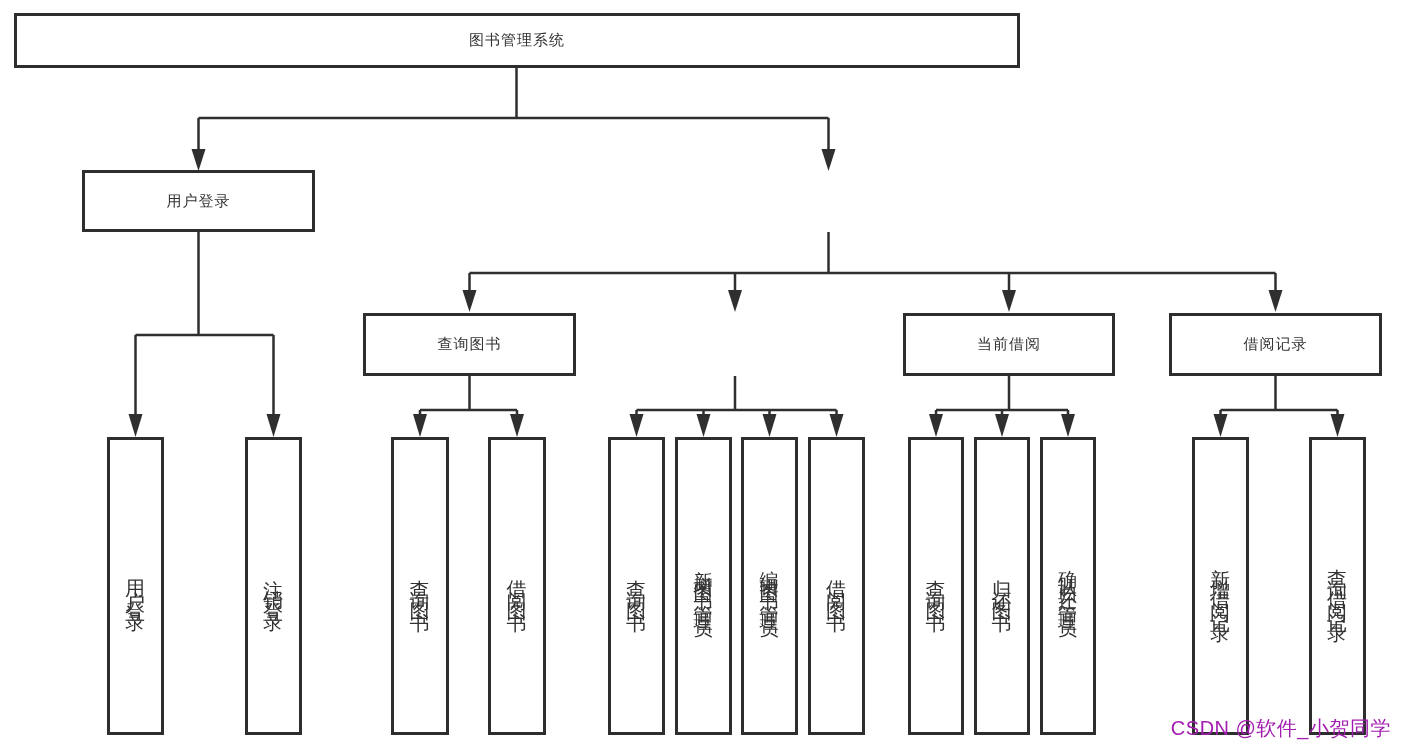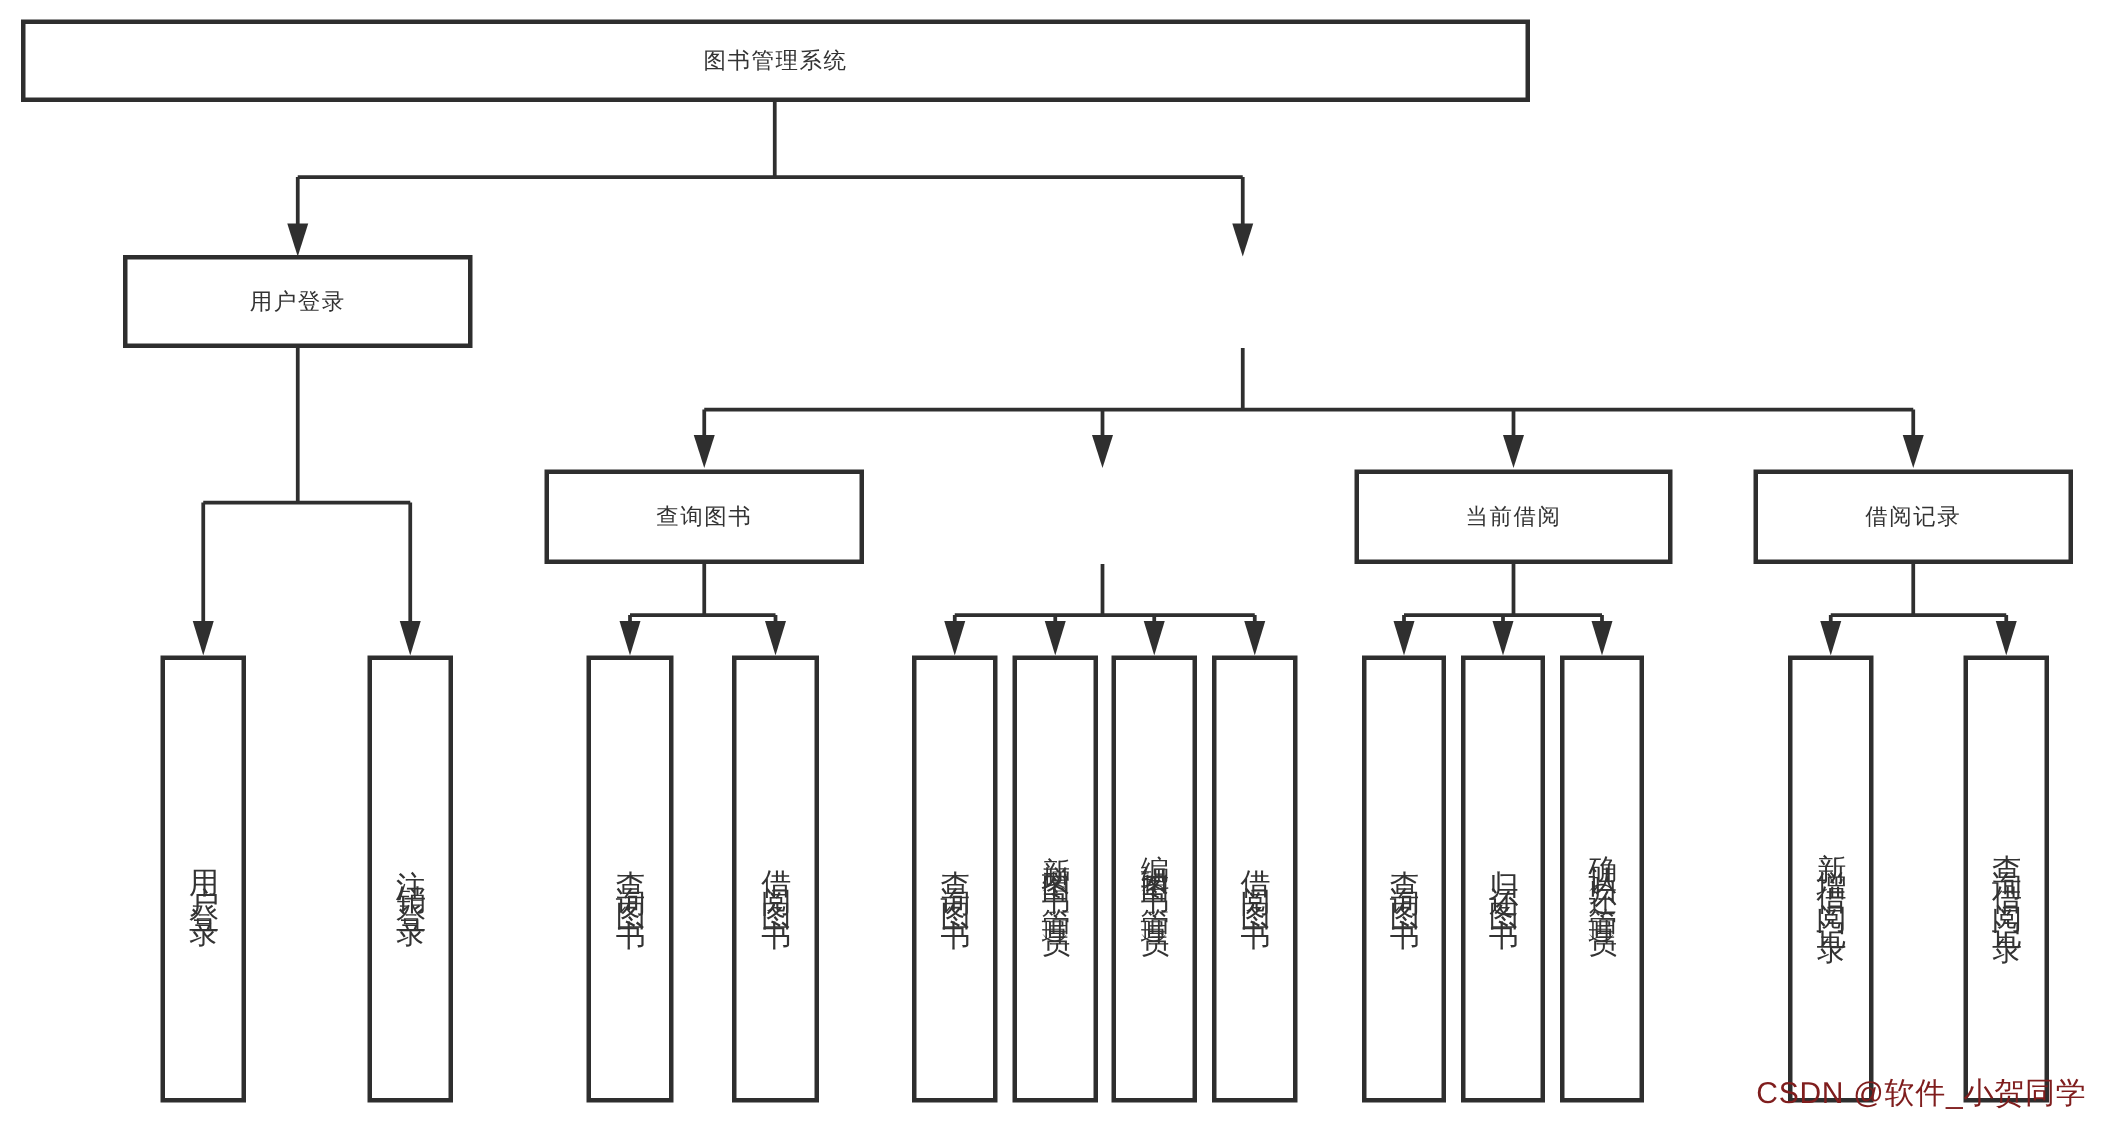--- a/index.html
+++ b/index.html
@@ -49,21 +49,21 @@
   }
   .nv.long {               
     font-size: 19px;
     letter-spacing: 7px;
   }
   .watermark {
     position: absolute;
     right: 14px;
     bottom: 5px;
     font-size: 20px;
-    color: #7f1d1d;
+    color: #a21caf;
     letter-spacing: 0.5px;
     white-space: nowrap;
   }
 </style>
 </head>
 <body>
 
 <div class="canvas">
 
   <svg class="connectors" viewBox="0 0 1405 747" xmlns="http://www.w3.org/2000/svg">

